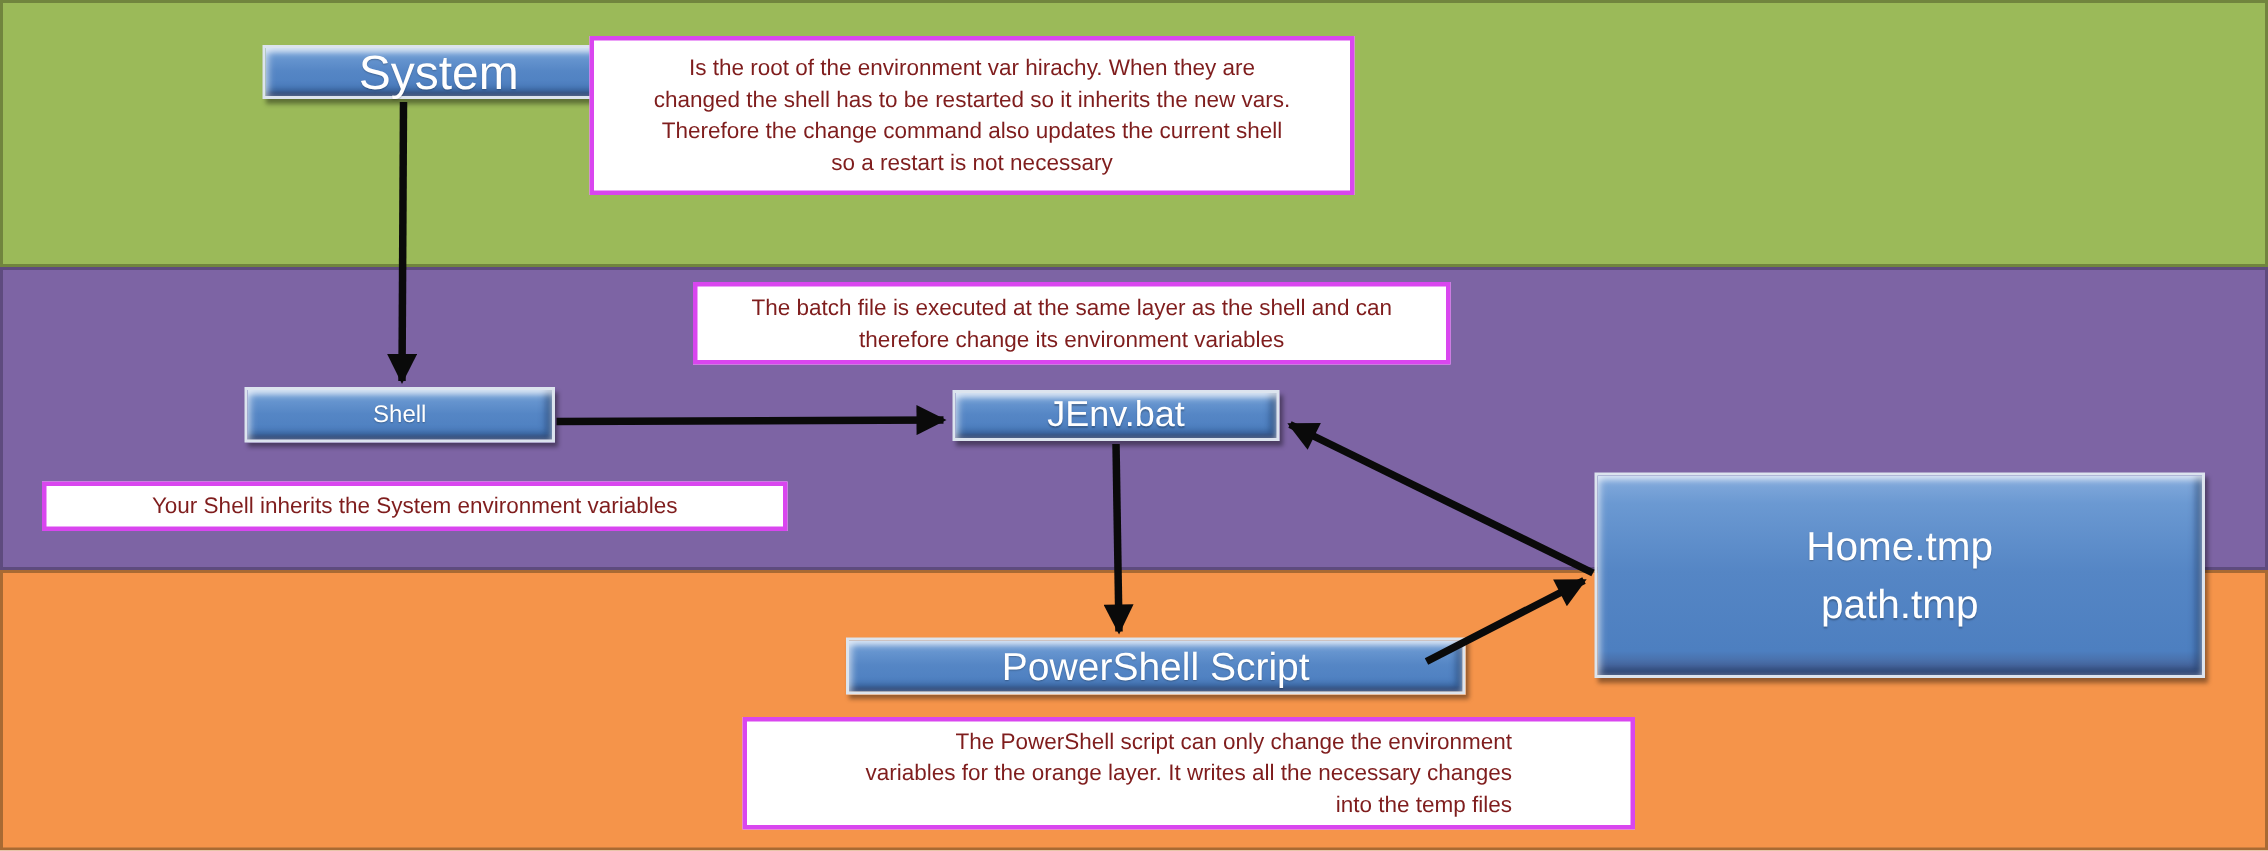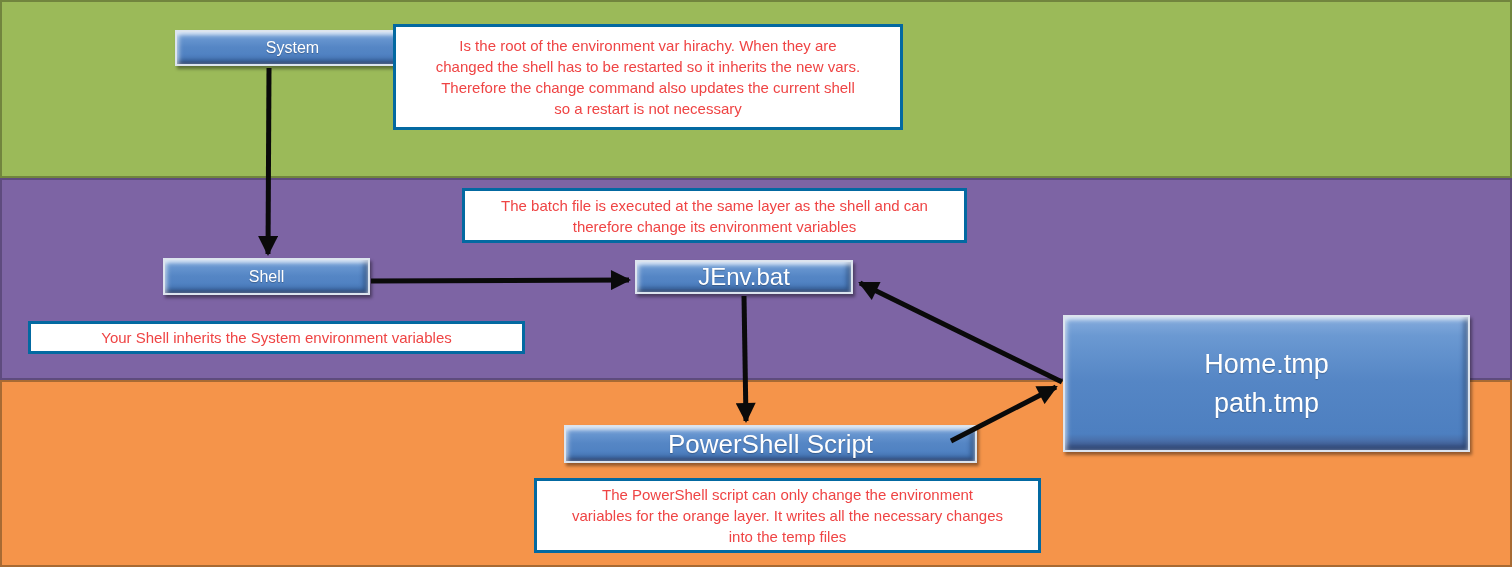--- a/index.html
+++ b/index.html
@@ -21,38 +21,38 @@
     box-shadow:
       inset 0 3px 4px rgba(255,255,255,.65),
       inset 3px 0 4px rgba(255,255,255,.30),
       inset -4px -4px 5px rgba(16,42,84,.55),
       2px 3px 3px rgba(0,0,0,.40);
     color:#fff;
     display:flex;align-items:center;justify-content:center;
     text-align:center;white-space:pre-line;
     text-shadow:0 1px 1px rgba(0,0,0,.25);
   }
-  .node-system    {left:175px;top:30px; width:235px;height:36px;font-size:16px;}
+  .node-system    {left:175px;top:30px; width:235px;height:36px;font-size:32px;}
   .node-shell     {left:163px;top:258px;width:207px;height:37px;font-size:16px;}
   .node-jenv      {left:635px;top:260px;width:218px;height:34px;font-size:24px;}
   .node-powershell{left:564px;top:425px;width:413px;height:38px;font-size:26px;}
   .node-tempfiles {left:1063px;top:315px;width:407px;height:137px;font-size:27px;line-height:39px;}
 
   
   .note{
-    position:absolute;box-sizing:border-box;background:#fff;border:3px solid #0369a1;
+    position:absolute;box-sizing:border-box;background:#fff;border:3px solid #d946ef;
     display:flex;align-items:center;justify-content:center;
     text-align:center;white-space:pre-line;
-    font-size:15px;line-height:21px;color:#ef4444;padding:1px 3px;
+    font-size:15px;line-height:21px;color:#7f1d1d;padding:1px 3px;
   }
   .note-system       {left:393px;top:24px; width:510px;height:106px;}
   .note-batch-exec   {left:462px;top:188px;width:505px;height:55px;}
   .note-batch-reads  {left:1088px;top:193px;width:352px;height:80px;}
   .note-shell-inherit{left:28px; top:321px;width:497px;height:33px;}
-  .note-powershell   {left:534px;top:478px;width:507px;height:75px;}
+  .note-powershell   {left:495px;top:478px;width:595px;height:75px;text-align:right;}
 
   
   svg.arrows{position:absolute;left:0;top:0;pointer-events:none;}
   .arrow{stroke:#0a0a0a;stroke-width:5;fill:none;}
 </style>
 </head>
 <body>
 
 <div id="canvas">
 

